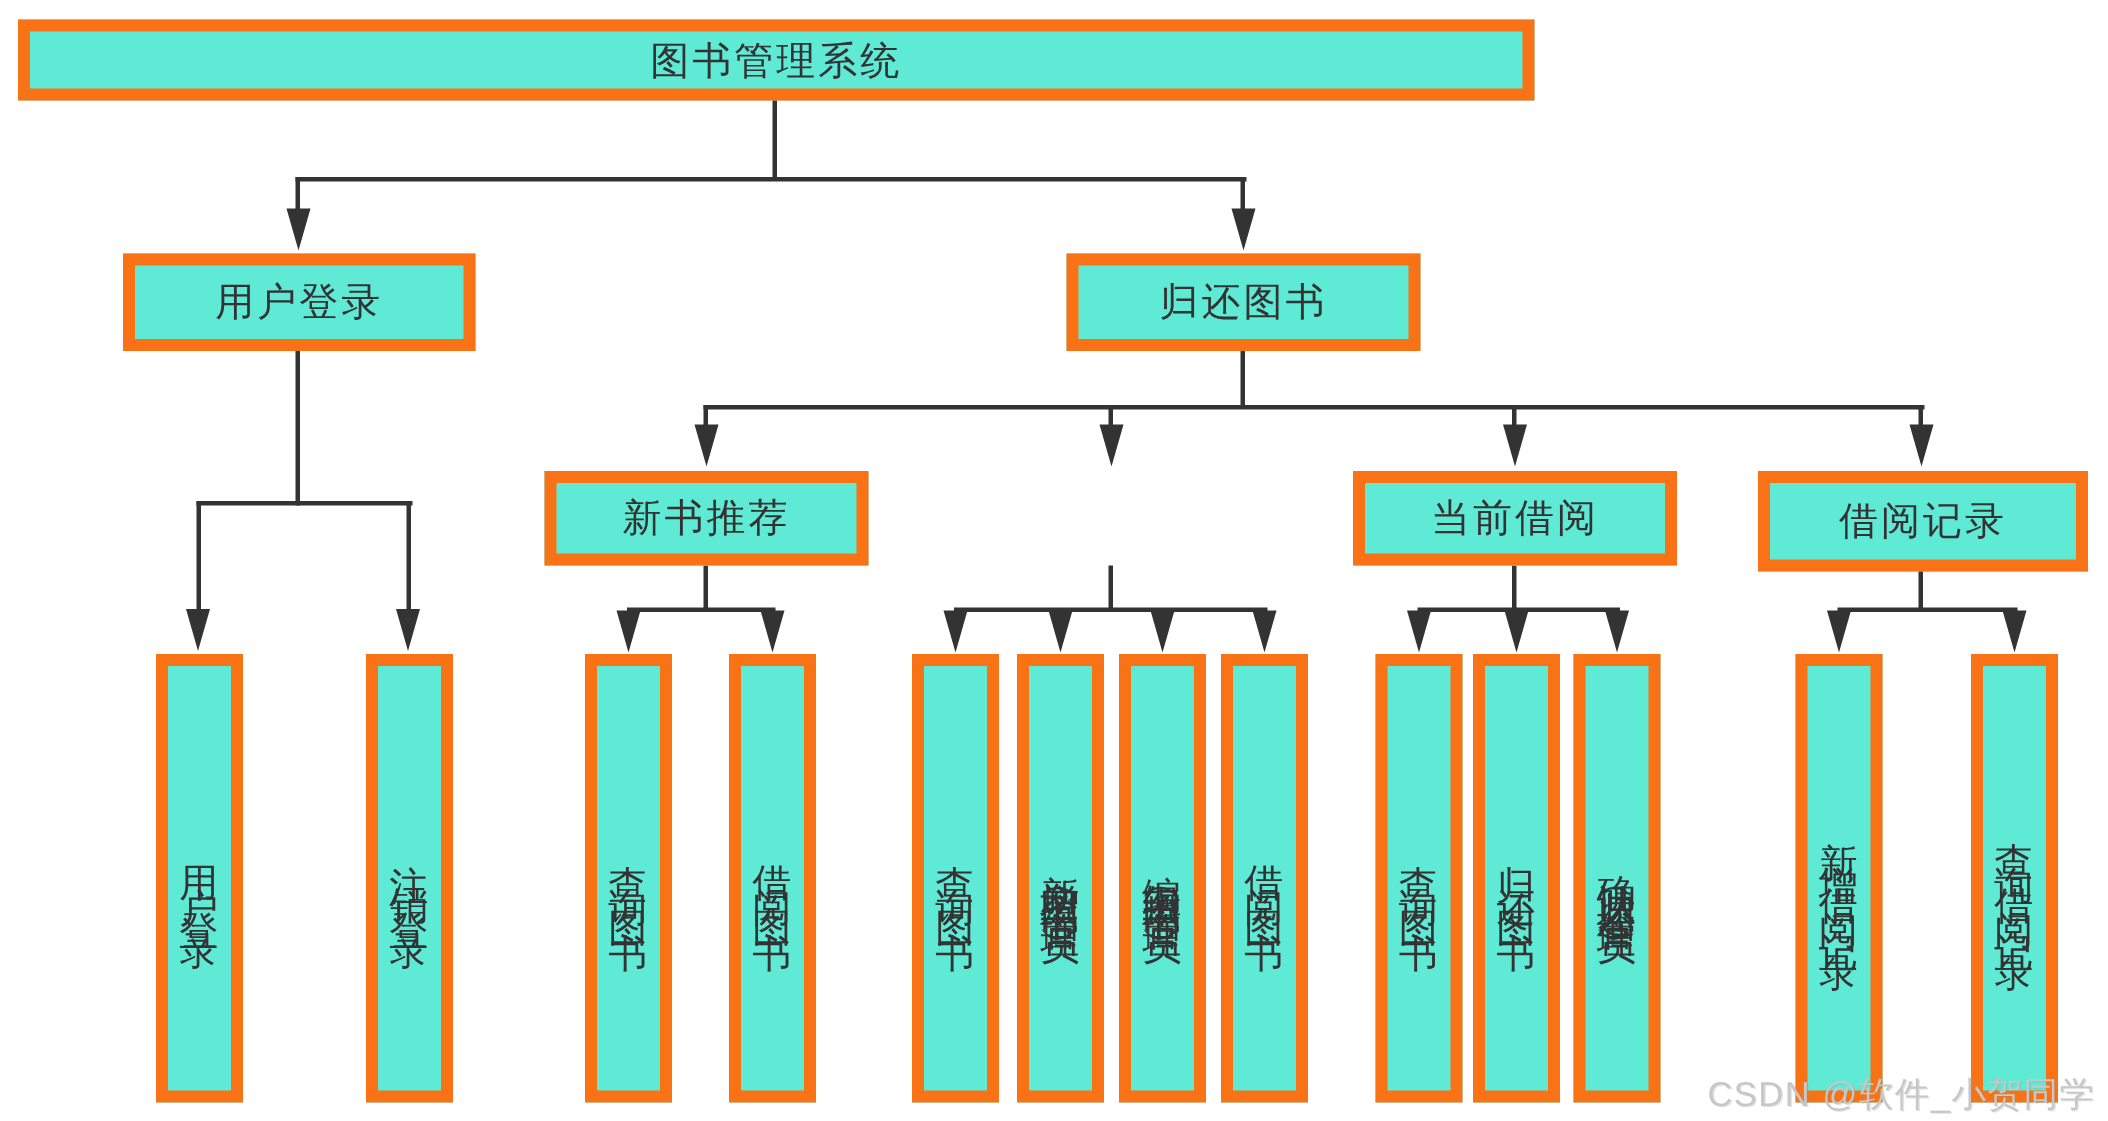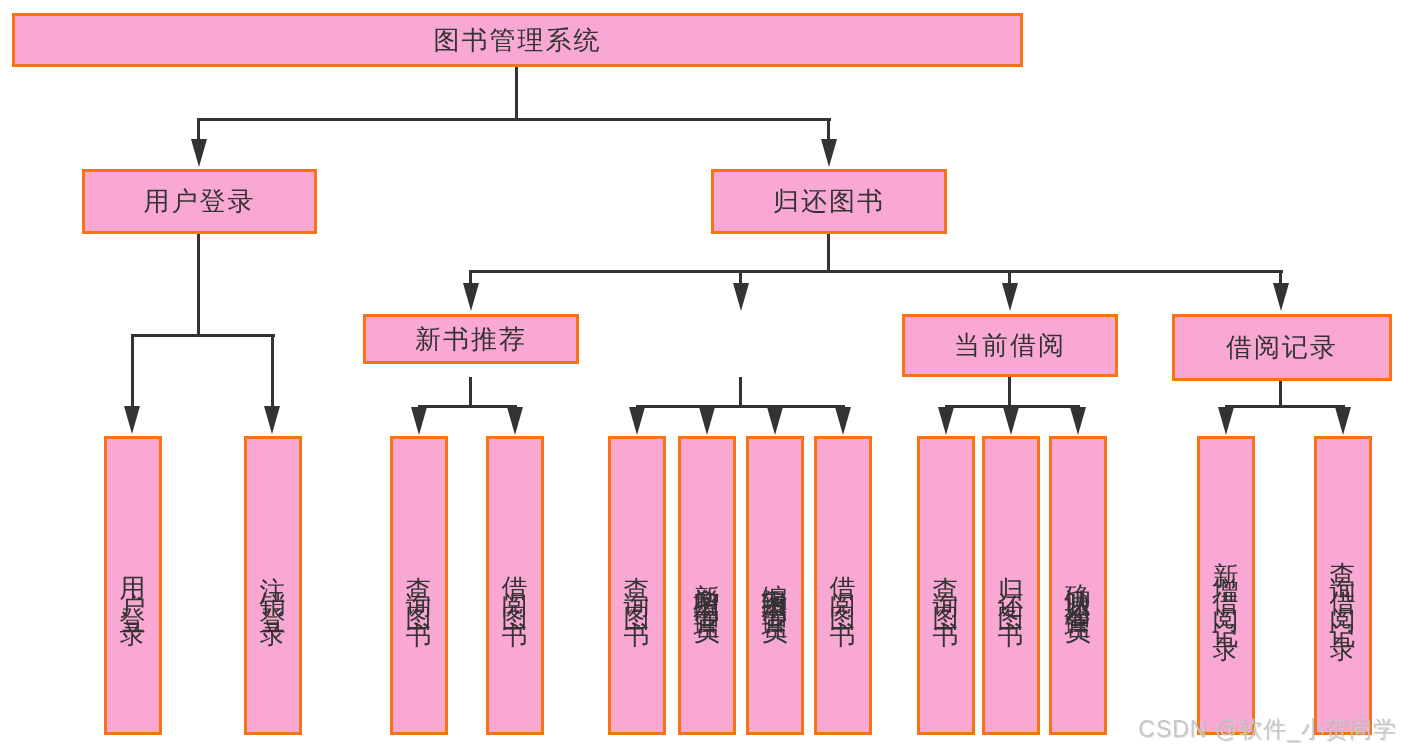--- a/index.html
+++ b/index.html
@@ -2,21 +2,21 @@
 <html><head>
 <meta charset="utf-8">
 <style>
   html,body{margin:0;padding:0;background:#ffffff;}
   .canvas{
     position:relative;width:1405px;height:747px;background:#ffffff;
     font-family:"Liberation Sans","DejaVu Sans",sans-serif;
     color:#333333;overflow:hidden;
   }
   .box{
-    position:absolute;box-sizing:border-box;border:3px solid #f97316;background:#f9a8d4;
+    position:absolute;box-sizing:border-box;border:8px solid #f97316;background:#5eead4;
     display:flex;align-items:center;justify-content:center;
   }
   .hbox{font-size:26px;letter-spacing:2px;white-space:nowrap;}
   .vbox{top:436px;width:58px;height:299px;}
   .vtext{
     writing-mode:vertical-rl;text-orientation:mixed;
     font-size:26px;line-height:1;white-space:nowrap;
   }
   .v4{letter-spacing:15px;}
   .v6{letter-spacing:15px;}
@@ -82,21 +82,21 @@
   <div class="arrow" style="left:1011px;top:407px"></div>
   <div class="arrow" style="left:1078px;top:407px"></div>
   <div class="arrow" style="left:1226px;top:407px"></div>
   <div class="arrow" style="left:1343px;top:407px"></div>
 
   <div class="box hbox" style="left:12px;top:13px;width:1011px;height:54px">图书管理系统</div>
 
   <div class="box hbox" style="left:82px;top:169px;width:235px;height:65px">用户登录</div>
   <div class="box hbox" style="left:711px;top:169px;width:236px;height:65px">归还图书</div>
 
-  <div class="box hbox" style="left:363px;top:314px;width:216px;height:50px">新书推荐</div>
+  <div class="box hbox" style="left:363px;top:314px;width:216px;height:63px">新书推荐</div>
   <div class="box hbox" style="left:902px;top:314px;width:216px;height:63px">当前借阅</div>
   <div class="box hbox" style="left:1172px;top:314px;width:220px;height:67px">借阅记录</div>
 
   <div class="box vbox" style="left:104px">
     <span class="vtext v4">用户登录</span>
   </div>
   <div class="box vbox" style="left:244px">
     <span class="vtext v4">注销登录</span>
   </div>
 

